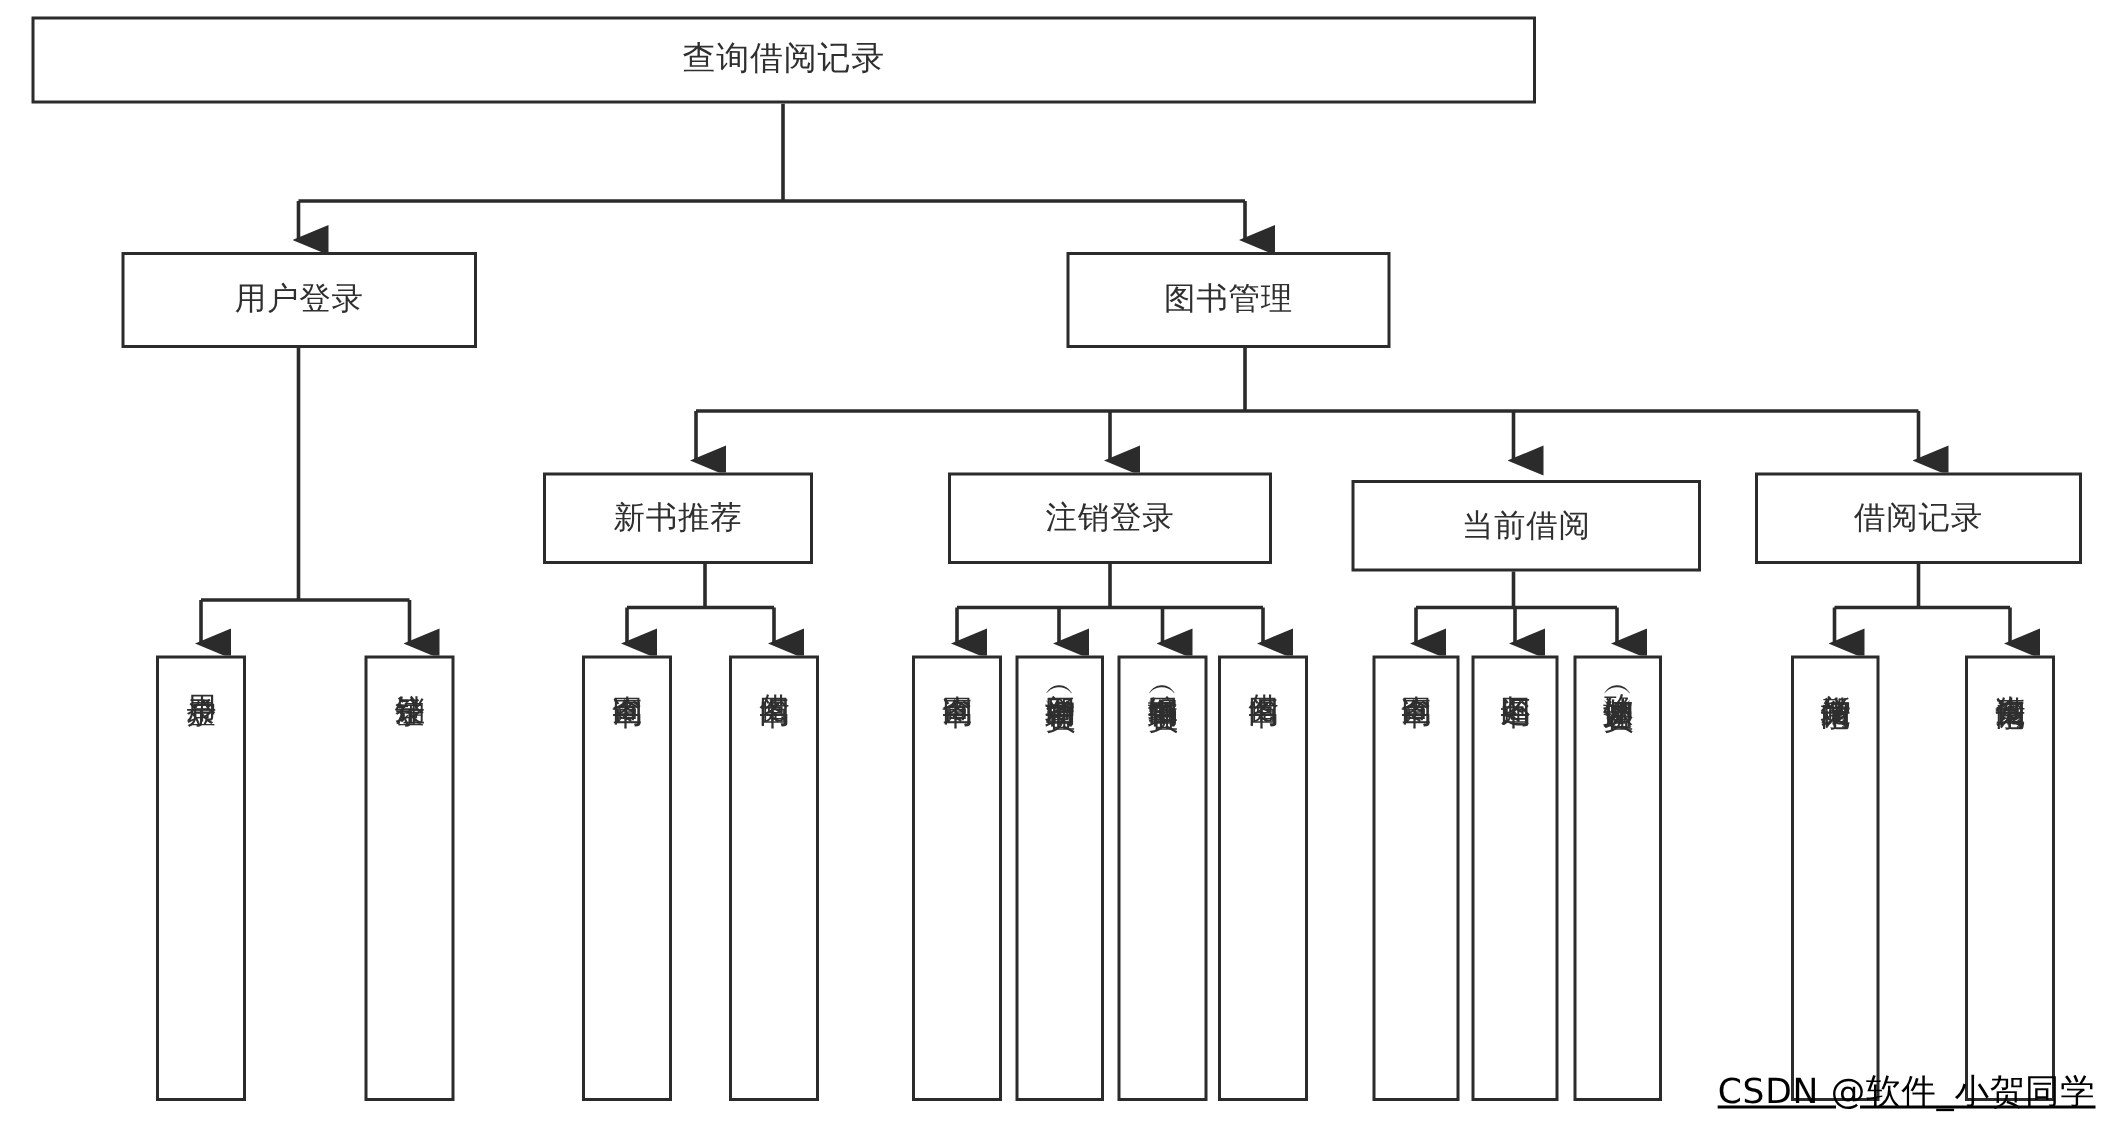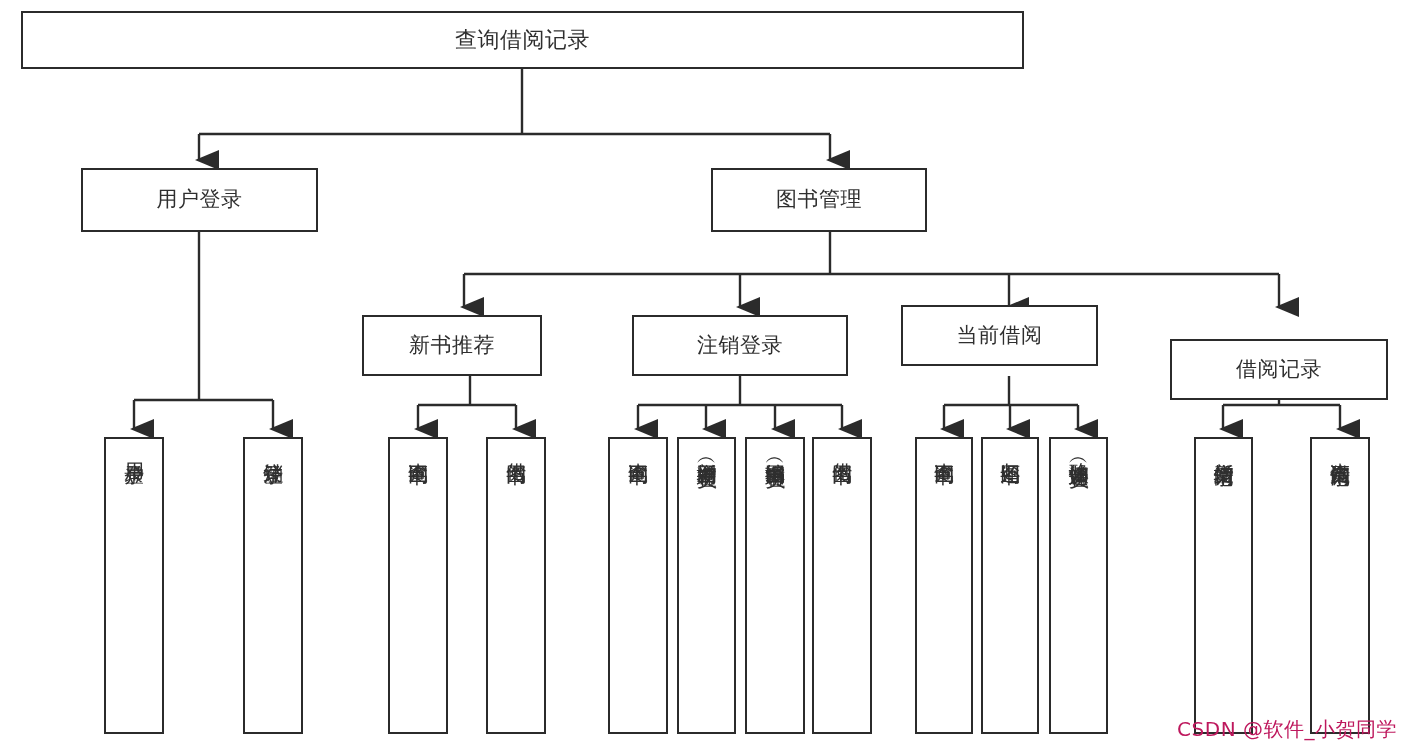--- a/index.html
+++ b/index.html
@@ -51,24 +51,25 @@
     font-size: 20px;
     line-height: 1.18;
     letter-spacing: 1px;
     white-space: nowrap;
   }
   .node.root .label { font-size: 22px; }
   .watermark {
     position: absolute;
     right: 8px;
     bottom: 4px;
-    font-size: 20px;
-    color: #be185d;
+    font-size: 23px;
+    color: #000000;
     letter-spacing: 0.5px;
     white-space: nowrap;
+    text-decoration: underline;
   }
 </style>
 </head>
 <body>
 
 <div id="canvas">
 
   <svg id="wires" viewBox="0 0 1405 747" xmlns="http://www.w3.org/2000/svg">
     <defs>
       <marker id="arrow" viewBox="0 0 12 12" refX="6" refY="10" markerWidth="10" markerHeight="10" orient="auto-start-reverse">
@@ -129,24 +130,24 @@
   <div class="node horiz" style="left:711px; top:168px; width:216px; height:64px;">
     <span class="label">图书管理</span>
   </div>
 
   <div class="node horiz" style="left:362px; top:315px; width:180px; height:61px;">
     <span class="label">新书推荐</span>
   </div>
   <div class="node horiz" style="left:632px; top:315px; width:216px; height:61px;">
     <span class="label">注销登录</span>
   </div>
-  <div class="node horiz" style="left:901px; top:305px; width:197px; height:61px;align-items:center;">
+  <div class="node horiz" style="left:901px; top:320px; width:233px; height:61px;align-items:center;">
     <span class="label">当前借阅</span>
   </div>
-  <div class="node horiz" style="left:1170px; top:315px; width:218px; height:61px;margin-top:24px;">
+  <div class="node horiz" style="left:1170px; top:315px; width:218px; height:61px;">
     <span class="label">借阅记录</span>
   </div>
 
   <div class="node vert" style="left:104px; top:437px; width:60px; height:297px;">
     <span class="label">用户登录</span>
   </div>
   <div class="node vert" style="left:243px; top:437px; width:60px; height:297px;">
     <span class="label">注销登录</span>
   </div>
   <div class="node vert" style="left:388px; top:437px; width:60px; height:297px;">

